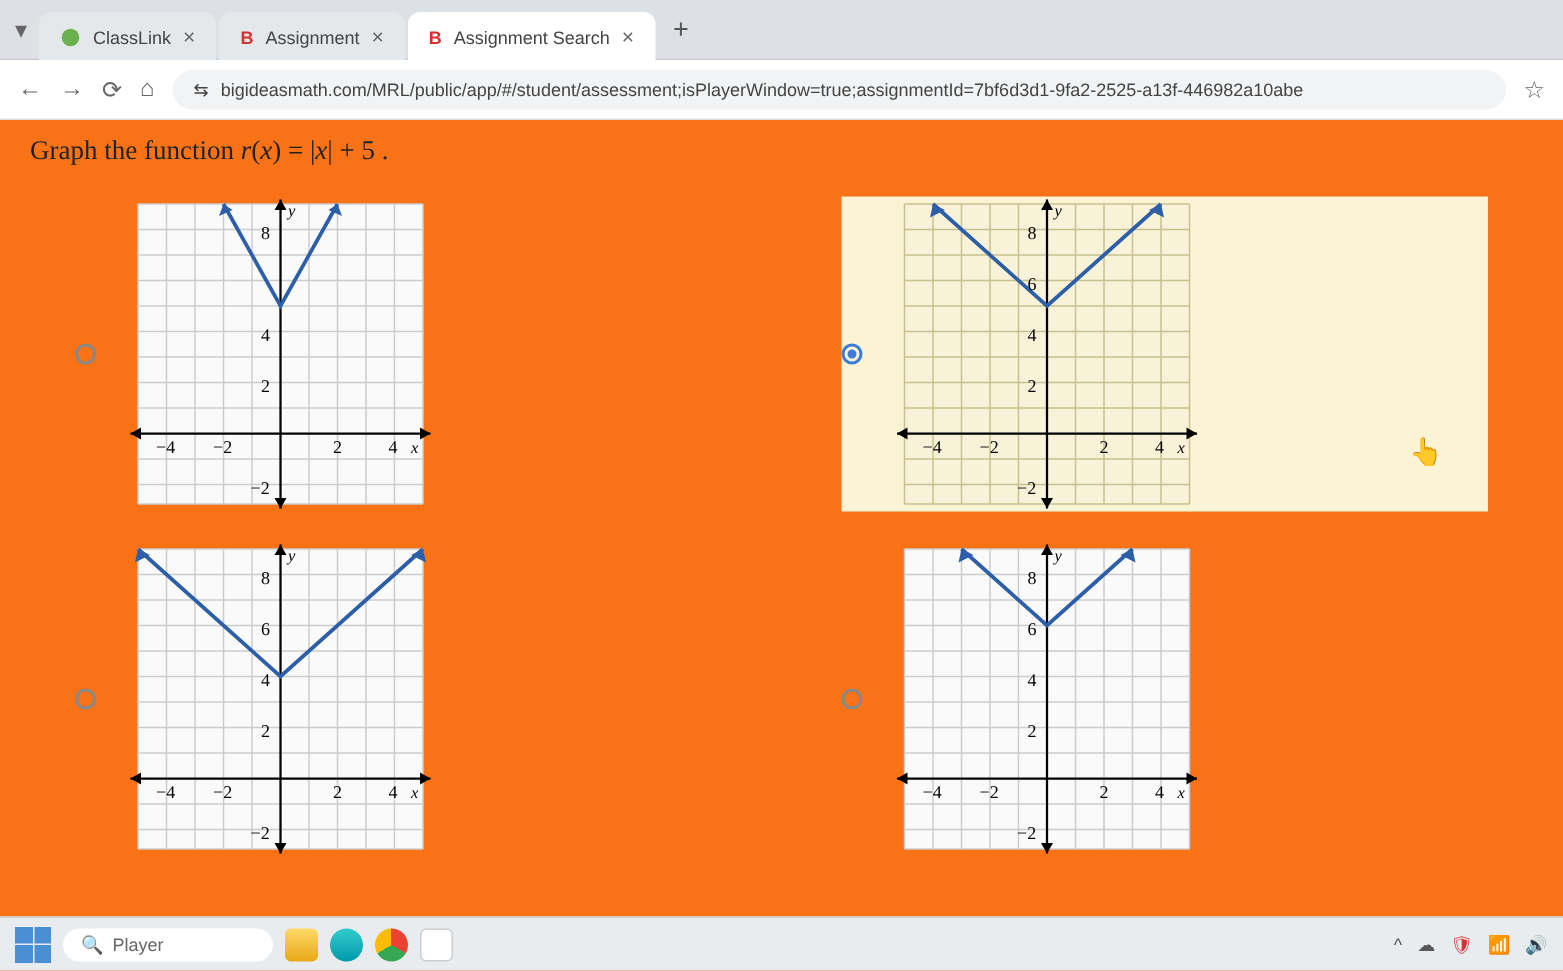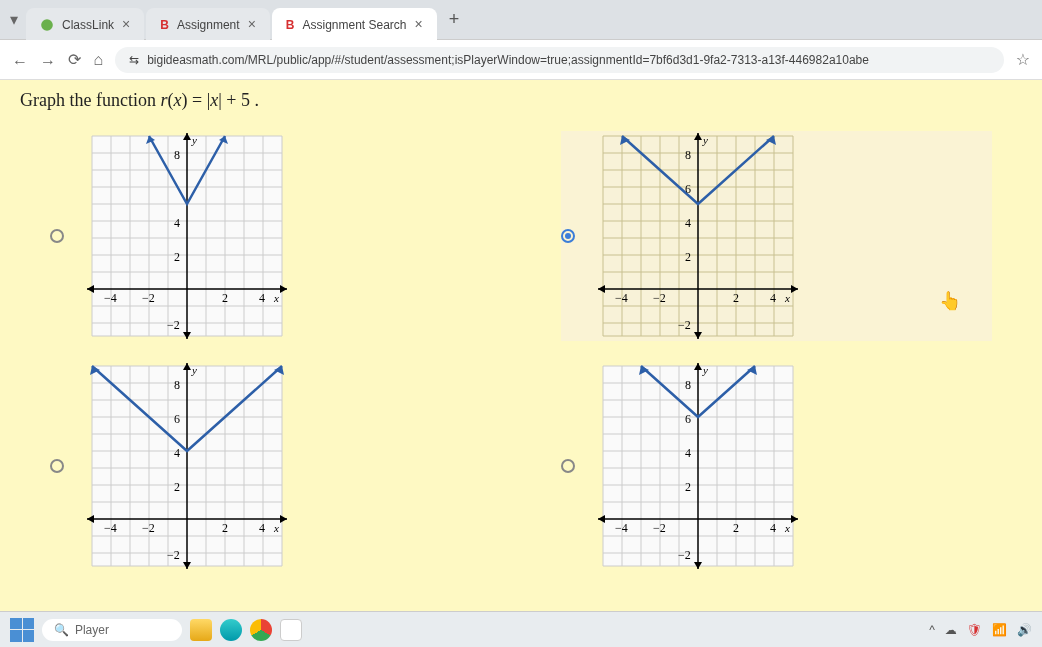--- a/index.html
+++ b/index.html
@@ -52,21 +52,21 @@
   border-radius: 14px;
   padding: 6px 14px;
   font-size: 12px;
   color: #444;
   display: flex;
   align-items: center;
   gap: 8px;
 }
 .star-icon { color: #666; font-size: 16px; cursor: pointer; }
 .content {
-  background: #fef9c3;
+  background: #f97316;
   padding: 10px 20px;
   height: calc(100% - 80px - 36px);
   overflow: hidden;
   position: relative;
 }
 .question {
   font-family: 'Times New Roman', serif;
   font-size: 18px;
   color: #222;
   margin-bottom: 20px;
@@ -179,21 +179,21 @@
   <span class="new-tab">+</span>
 </div>
 
 <div class="addr-bar">
   <span class="nav-icon">←</span>
   <span class="nav-icon">→</span>
   <span class="nav-icon">⟳</span>
   <span class="nav-icon">⌂</span>
   <div class="url-box">
     <span>⇆</span>
-    <span>bigideasmath.com/MRL/public/app/#/student/assessment;isPlayerWindow=true;assignmentId=7bf6d3d1-9fa2-7313-a13f-446982a10abe</span>
+    <span>bigideasmath.com/MRL/public/app/#/student/assessment;isPlayerWindow=true;assignmentId=7bf6d3d1-9fa2-2525-a13f-446982a10abe</span>
   </div>
   <span class="star-icon">☆</span>
 </div>
 
 <div class="content">
   <div class="question">
     Graph the function <i>r</i>(<i>x</i>) = |<i>x</i>| + 5 .
   </div>
 
   <div class="options-grid">

